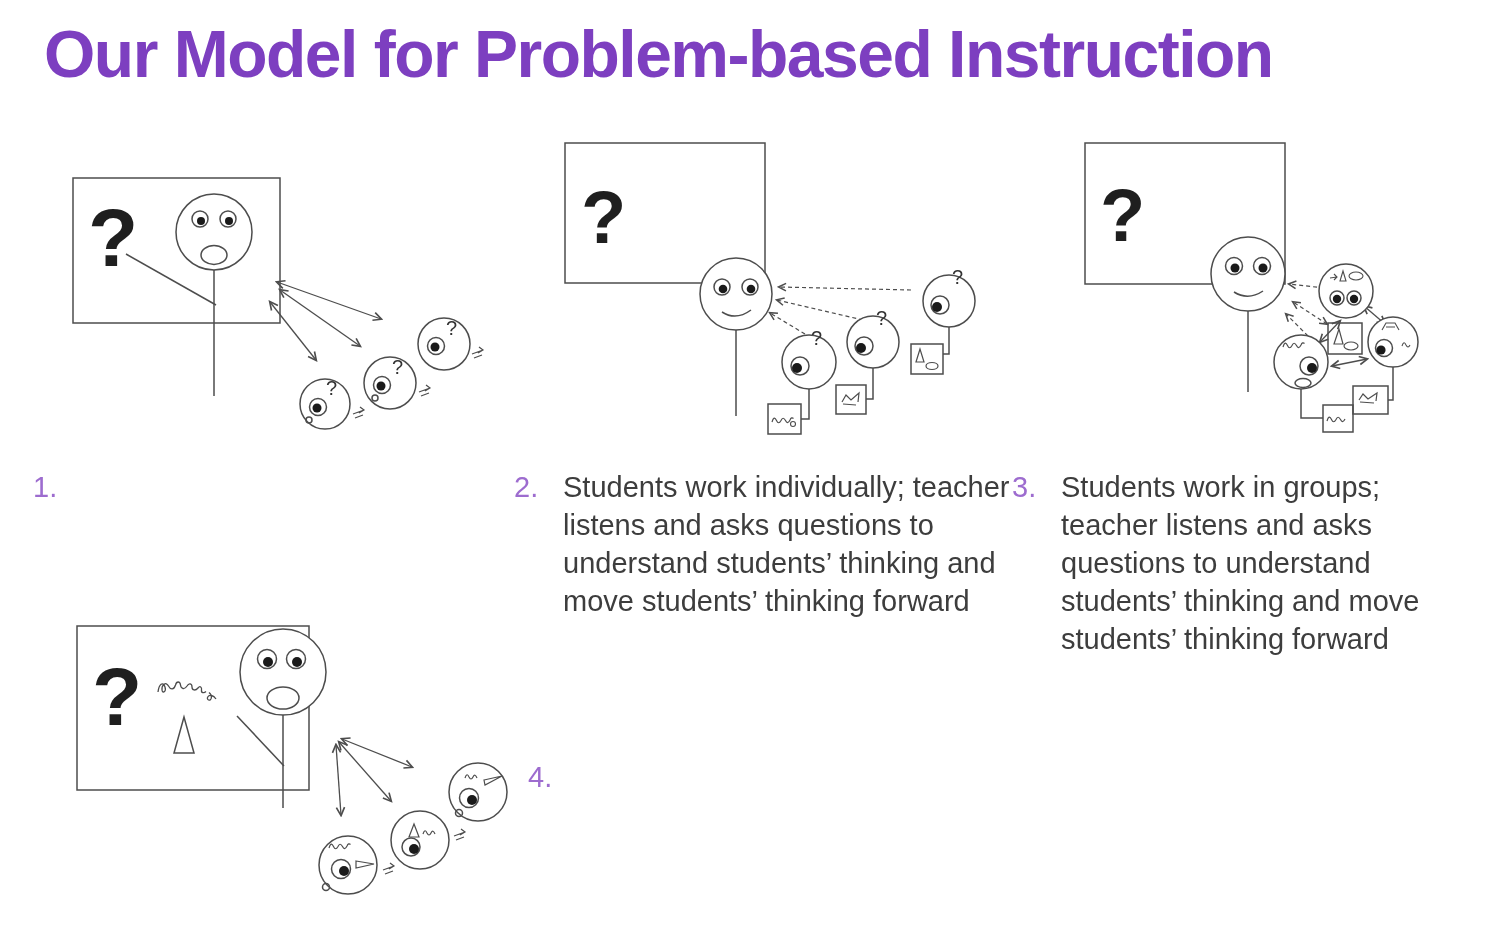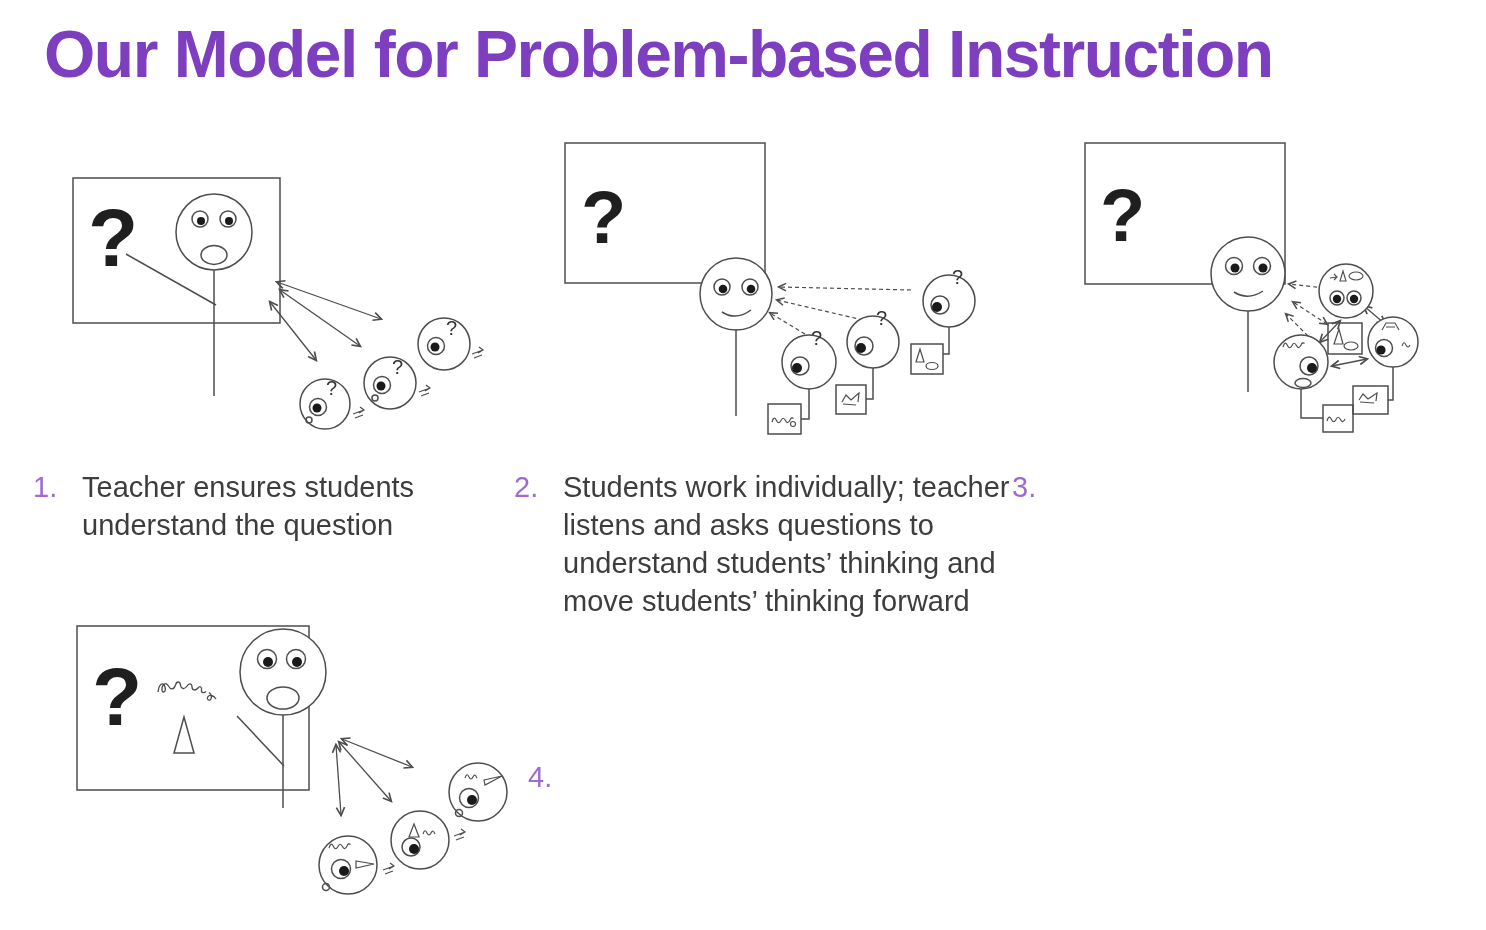--- a/index.html
+++ b/index.html
@@ -264,29 +264,29 @@
         </g>
         <path d="M313,262 l11,-4 M320,255 l4,3 l-5,3 M315,266 l8,-3" stroke-width="1.2"></path>
         <path d="M384,228 l11,-4 M391,221 l4,3 l-5,3 M386,232 l8,-3" stroke-width="1.2"></path>
       </g>
       <text class="qm" x="22" y="117" font-size="82">?</text>
     </svg>
   </figure>
 
   <div class="step" style="left:33px;top:469px">
     <span class="num">1.</span>
-    <div class="txt" style="width:430px">Teacher ensures students understand the question</div>
   </div>
 
   <div class="step" style="left:514px;top:469px">
     <span class="num">2.</span>
     <div class="txt" style="width:450px">Students work individually; teacher listens and asks questions to understand students’ thinking and move students’ thinking forward</div>
   </div>
 
   <div class="step" style="left:1012px;top:469px">
     <span class="num">3.</span>
+    <div class="txt" style="width:386px">Students work in groups; teacher listens and asks questions to understand students’ thinking and move students’ thinking forward</div>
   </div>
 
   <div class="step" style="left:528px;top:759px">
     <span class="num">4.</span>
   </div>
 
 </div>
 
 </body></html>

